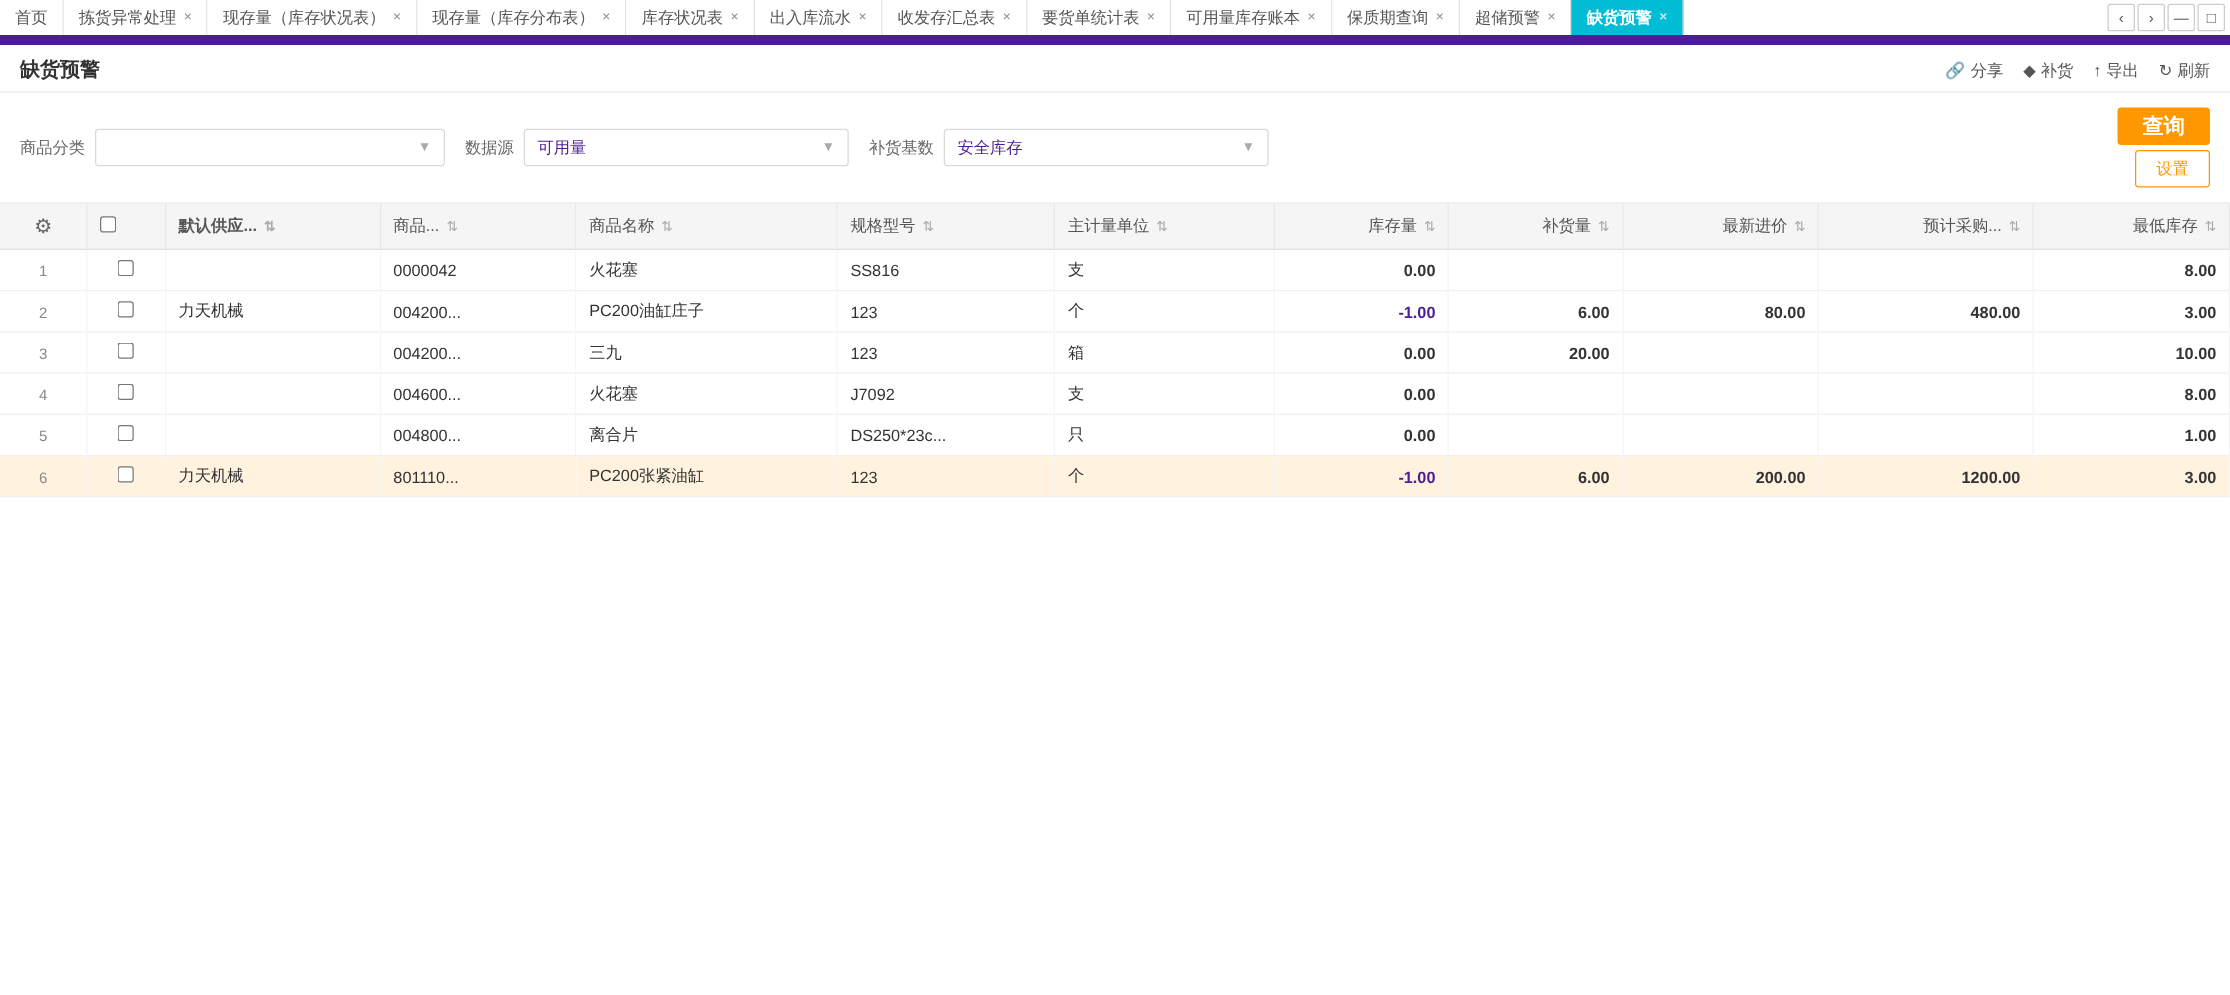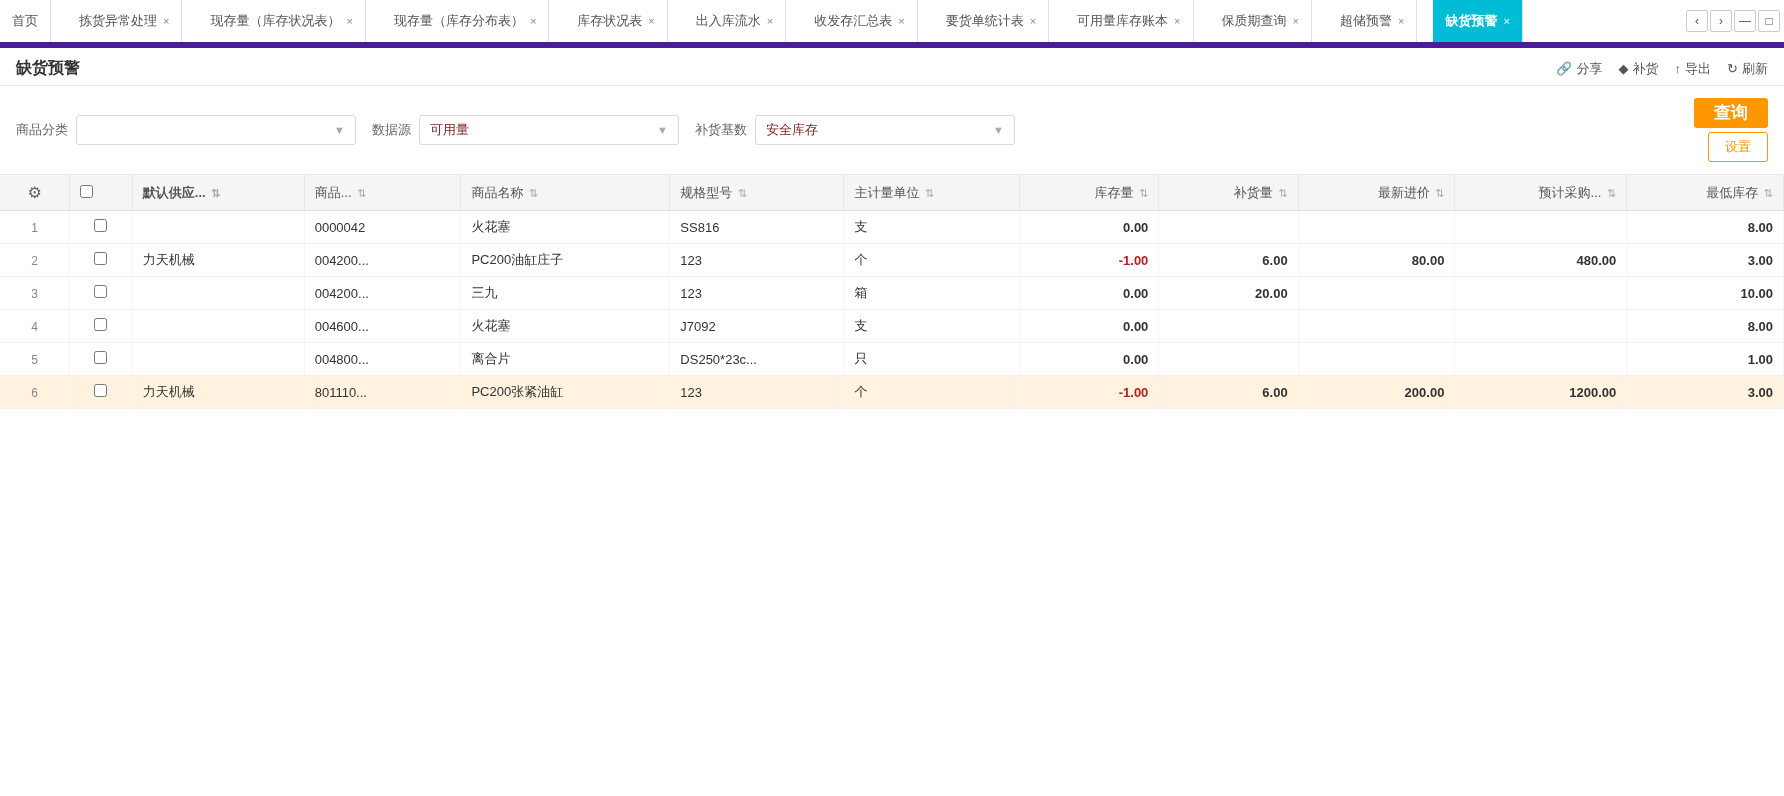--- a/index.html
+++ b/index.html
@@ -3,24 +3,23 @@
   <meta charset="utf-8">
   <style>
     * { box-sizing: border-box; margin: 0; padding: 0; }
     body { font-family: 'Microsoft YaHei', Arial, sans-serif; font-size: 13px; background: #f5f5f5; color: #333; }
 
     
     .tab-bar {
       display: flex;
       align-items: center;
       background: #fff;
-      border-bottom: 6px solid #4c1d95;
-      height: 48px;
+      border-bottom: 8px solid #4c1d95;
+      height: 36px;
       overflow: hidden;
-      gap: 16px;
     }
     .tab-item {
       display: flex;
       align-items: center;
       padding: 0 12px;
       height: 100%;
       white-space: nowrap;
       cursor: pointer;
       border-right: 1px solid #e0e0e0;
       font-size: 13px;
@@ -123,21 +122,21 @@
       padding: 4px 10px 4px 10px;
       background: #fff;
       cursor: pointer;
       min-width: 200px;
       justify-content: space-between;
       height: 30px;
       font-size: 13px;
       color: #333;
     }
     .filter-select .arrow { color: #aaa; font-size: 11px; margin-left: 8px; }
-    .filter-value { color: #7f1d1d; }
+    .filter-value { color: #4c1d95; }
 
     .btn-query {
       background: #ff9800;
       color: #fff;
       border: none;
       border-radius: 3px;
       padding: 6px 20px;
       cursor: pointer;
       font-size: 17px;
       font-weight: bold;
@@ -227,21 +226,21 @@
     .col-code { width: 90px; }
     .col-name { width: 120px; }
     .col-spec { width: 100px; }
     .col-unit { width: 80px; }
     .col-stock { width: 80px; }
     .col-replenish { width: 80px; }
     .col-price { width: 90px; }
     .col-plan { width: 90px; }
     .col-minstock { width: 90px; }
 
-    .negative { color: #b91c1c; }
+    .negative { color: #4c1d95; }
   </style>
 </head>
 <body>
 
 <div class="tab-bar">
   <div id="tab-home" class="tab-item">
     <span>首页</span>
   </div>
   <div id="tab-abnormal" class="tab-item">
     <span>拣货异常处理</span>

